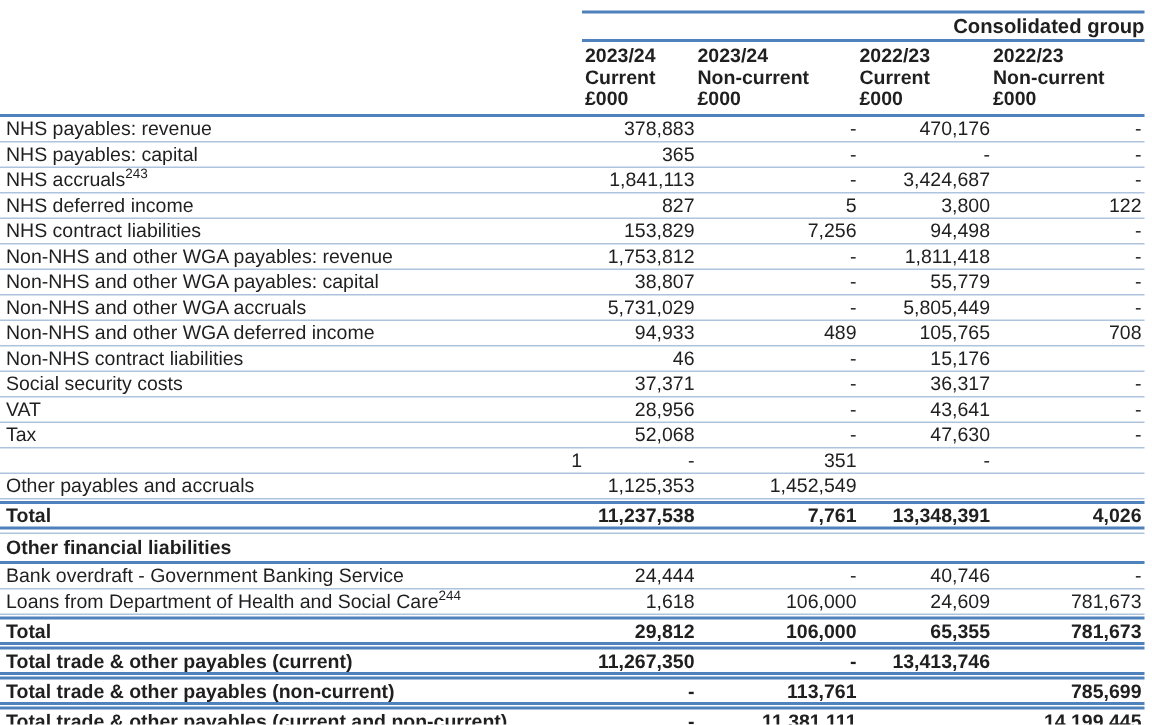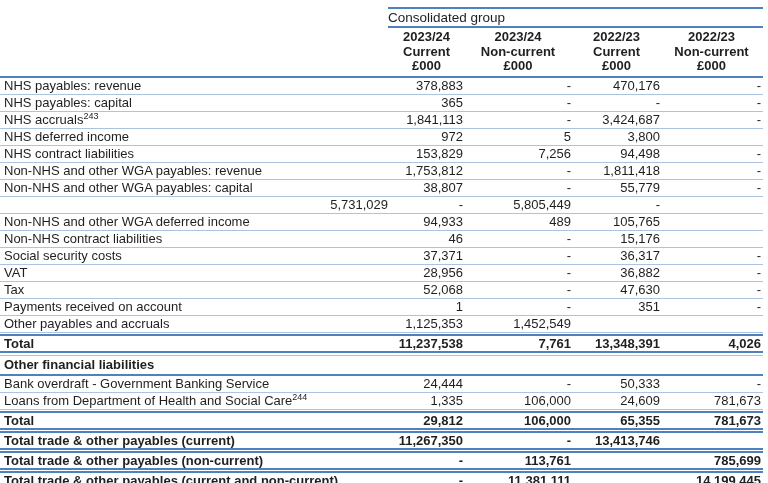--- a/index.html
+++ b/index.html
@@ -16,31 +16,31 @@
   }
   .sheet{
     width:768px;height:483px;box-sizing:border-box;
     padding:7px 5px 0 0;
   }
   
   .group-band{
     margin-left:388px;width:375px;box-sizing:border-box;
     border-top:2px solid var(--thick);
     border-bottom:2px solid var(--thick);
-    text-align:left;font-weight:normal;font-size:13.5px;
+    text-align:right;font-weight:bold;font-size:13.5px;
     line-height:14px;padding:2px 0 1px 0;
   }
   
   .col-heads{
     display:grid;
     grid-template-columns:390px 75px 108px 89px 101px;
     border-bottom:2.5px solid var(--thick);
     padding:2px 0 2px 0;
   }
-  .col-head{ text-align:center; font-weight:bold; font-size:13px; line-height:14.5px; padding-right:2px; }
+  .col-head{ text-align:left; font-weight:bold; font-size:13px; line-height:14.5px; padding-right:2px; }
   
   .row{
     display:grid;
     grid-template-columns:390px 75px 108px 89px 101px;
     border-bottom:1px solid var(--thin);
     font-size:13px;line-height:16px;
     align-items:baseline;
   }
   .row .label{ padding-left:4px; white-space:nowrap; overflow:hidden; }
   .row .num{ text-align:right; padding-right:2px; white-space:nowrap; }
@@ -114,23 +114,24 @@
   <div class="row">
     <div class="label"><span class="lbl-text">NHS accruals</span><sup class="fn">243</sup></div>
     <div class="num">1,841,113</div>
     <div class="num">-</div>
     <div class="num">3,424,687</div>
     <div class="num">-</div>
   </div>
 
   <div class="row">
     <div class="label"><span class="lbl-text">NHS deferred income</span></div>
-    <div class="num">972</div>
+    <div class="num">827</div>
     <div class="num">5</div>
     <div class="num">3,800</div>
+    <div class="num">122</div>
   </div>
 
   <div class="row">
     <div class="label"><span class="lbl-text">NHS contract liabilities</span></div>
     <div class="num">153,829</div>
     <div class="num">7,256</div>
     <div class="num">94,498</div>
     <div class="num">-</div>
   </div>
 
@@ -144,31 +145,33 @@
 
   <div class="row">
     <div class="label"><span class="lbl-text">Non-NHS and other WGA payables: capital</span></div>
     <div class="num">38,807</div>
     <div class="num">-</div>
     <div class="num">55,779</div>
     <div class="num">-</div>
   </div>
 
   <div class="row">
+    <div class="label"><span class="lbl-text">Non-NHS and other WGA accruals</span></div>
     <div class="num">5,731,029</div>
     <div class="num">-</div>
     <div class="num">5,805,449</div>
     <div class="num">-</div>
   </div>
 
   <div class="row">
     <div class="label"><span class="lbl-text">Non-NHS and other WGA deferred income</span></div>
     <div class="num">94,933</div>
     <div class="num">489</div>
     <div class="num">105,765</div>
+    <div class="num">708</div>
   </div>
 
   <div class="row">
     <div class="label"><span class="lbl-text">Non-NHS contract liabilities</span></div>
     <div class="num">46</div>
     <div class="num">-</div>
     <div class="num">15,176</div>
     <div class="num"></div>
   </div>
 
@@ -177,34 +180,33 @@
     <div class="num">37,371</div>
     <div class="num">-</div>
     <div class="num">36,317</div>
     <div class="num">-</div>
   </div>
 
   <div class="row">
     <div class="label"><span class="lbl-text">VAT</span></div>
     <div class="num">28,956</div>
     <div class="num">-</div>
-    <div class="num">36,882</div>
+    <div class="num">43,641</div>
     <div class="num">-</div>
   </div>
 
   <div class="row">
     <div class="label"><span class="lbl-text">Tax</span></div>
     <div class="num">52,068</div>
     <div class="num">-</div>
     <div class="num">47,630</div>
     <div class="num">-</div>
   </div>
 
   <div class="row">
-    <div class="label"><span class="lbl-text">Payments received on account</span></div>
     <div class="num">1</div>
     <div class="num">-</div>
     <div class="num">351</div>
     <div class="num">-</div>
   </div>
 
   <div class="row">
     <div class="label"><span class="lbl-text">Other payables and accruals</span></div>
     <div class="num">1,125,353</div>
     <div class="num">1,452,549</div>
@@ -223,27 +225,27 @@
     <div class="num"></div>
     <div class="num"></div>
     <div class="num"></div>
     <div class="num"></div>
   </div>
 
   <div class="row">
     <div class="label"><span class="lbl-text">Bank overdraft - Government Banking Service</span></div>
     <div class="num">24,444</div>
     <div class="num">-</div>
-    <div class="num">50,333</div>
+    <div class="num">40,746</div>
     <div class="num">-</div>
   </div>
 
   <div class="row">
     <div class="label"><span class="lbl-text">Loans from Department of Health and Social Care</span><sup class="fn">244</sup></div>
-    <div class="num">1,335</div>
+    <div class="num">1,618</div>
     <div class="num">106,000</div>
     <div class="num">24,609</div>
     <div class="num">781,673</div>
   </div>
 
   <div class="row bold">
     <div class="label"><span class="lbl-text">Total</span></div>
     <div class="num">29,812</div>
     <div class="num">106,000</div>
     <div class="num">65,355</div>

